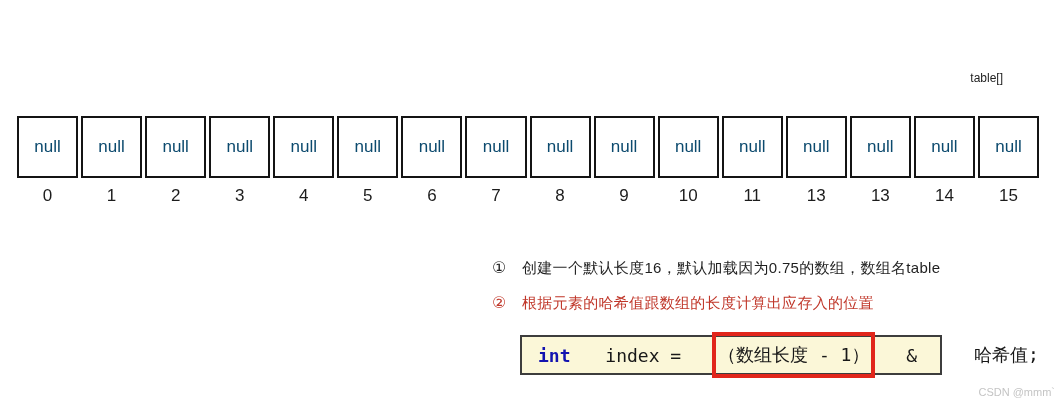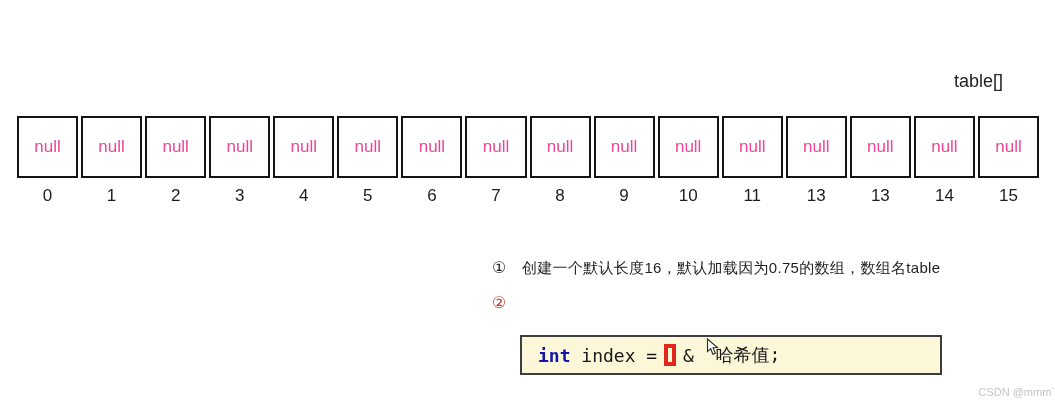--- a/index.html
+++ b/index.html
@@ -13,33 +13,33 @@
   .page { position: absolute; inset: 0; }
 
   .title {
     position: absolute; left: 8px; top: 12px;
     font-size: 22px; font-weight: bold; color: #a93a2c;
     letter-spacing: 0.2px;
   }
 
   .table-label {
     position: absolute; top: 71px; right: 52px;
-    font-size: 18px; color: #222222;
+    font-size: 12px; color: #222222;
   }
 
   .cells {
     position: absolute; left: 17px; top: 116px; width: 1022px;
     display: flex; gap: 3px;
   }
   .cell {
     flex: 1 1 0; height: 58px;
     border: 2px solid #141414;
     background: #ffffff;
     display: flex; align-items: center; justify-content: center;
-    font-size: 17px; color: #ec4899;
+    font-size: 17px; color: #0c4a6e;
   }
 
   .indices {
     position: absolute; left: 17px; top: 186px; width: 1022px;
     display: flex; gap: 3px;
   }
   .idx {
     flex: 1 1 0; text-align: center;
     font-size: 17px; color: #1c1c1c;
   }
@@ -56,20 +56,21 @@
   .codebox {
     position: absolute; left: 520px; top: 335px;
     width: 402px; height: 36px;
     background: #fbf7d8;
     border: 2px solid #3d3d3d;
     display: flex; align-items: center;
     padding-left: 16px;
     font-family: "DejaVu Sans Mono", "Liberation Mono", monospace;
     font-size: 18px; color: #181818;
     white-space: pre;
+    gap: 24px;
   }
   .codebox .kw { font-weight: bold; color: #1313b0; }
   .hl { position: relative; display: inline-block; padding: 0 2px; }
   .redbox {
     position: absolute; left: -4px; right: -4px; top: -11px; bottom: -11px;
     border: 4px solid #e1261b;
     pointer-events: none;
   }
   .cursor-icon {
     position: relative; top: -8px;
@@ -128,22 +129,23 @@
       <div class="idx">15</div>
     </div>
 
   <div class="steps">
       <div class="step" style="color: rgb(31, 31, 31);">
         <span class="marker">①</span>
         <span class="txt">创建一个默认长度16，默认加载因为0.75的数组，数组名table</span>
       </div>
       <div class="step" style="color: rgb(192, 55, 42);">
         <span class="marker">②</span>
+        <span class="txt">根据元素的哈希值跟数组的长度计算出应存入的位置</span>
       </div>
     </div>
 
-  <div class="codebox"><span class="kw">int</span><span> index = </span><span class="hl"><span class="redbox"></span></span><span> &amp; </span><svg class="cursor-icon" width="13" height="18" viewBox="0 0 13 18">
+  <div class="codebox"><span class="kw">int</span><span> index = </span><span class="hl"><span class="redbox"></span><span>（数组长度 - 1）</span></span><span> &amp; </span><svg class="cursor-icon" width="13" height="18" viewBox="0 0 13 18">
         <path d="M1.5 1 L1.5 13.6 L4.7 10.7 L6.9 16.2 L9.3 15.1 L7.1 9.8 L11.4 9.5 Z" fill="#ffffff" stroke="#2a2a2a" stroke-width="1.1"></path>
       </svg><span>哈希值;</span></div>
 
   <div class="watermark">CSDN @mmm`</div>
 
 </div>
 
 </body></html>

